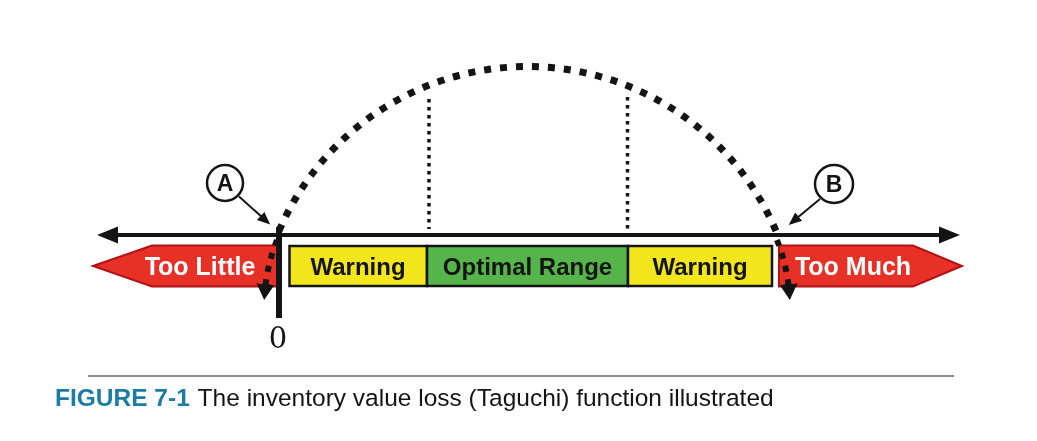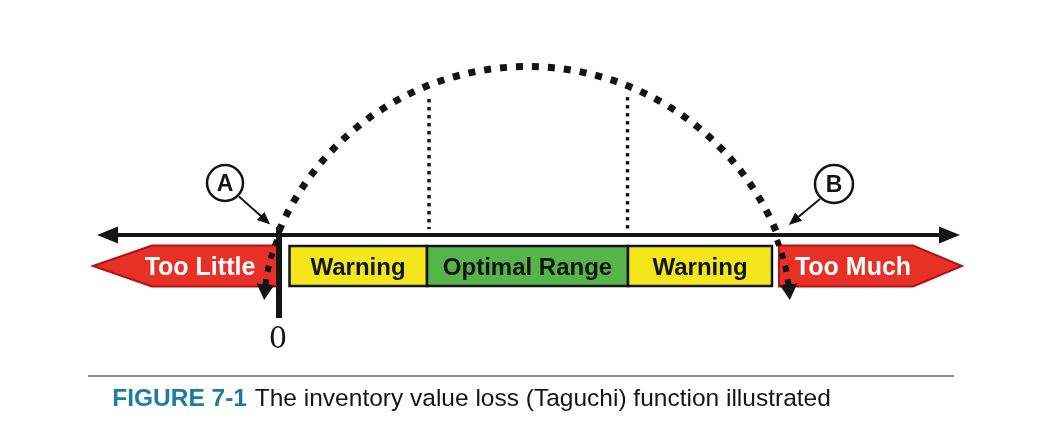--- a/index.html
+++ b/index.html
@@ -47,21 +47,21 @@
     height: 0;
     border-top: 2.5px solid var(--rule);
   }
   .caption {
     position: absolute;
     left: 0;
     top: 384px;
     width: 888px;
     box-sizing: border-box;
     padding-left: 55px;
-    text-align: center;
+    text-align: left;
     font-size: 24.5px;
     color: var(--ink);
     white-space: nowrap;
     z-index: 1;
   }
   .caption-label {
     font-weight: 700;
     color: var(--accent);
   }
   .caption-text {

